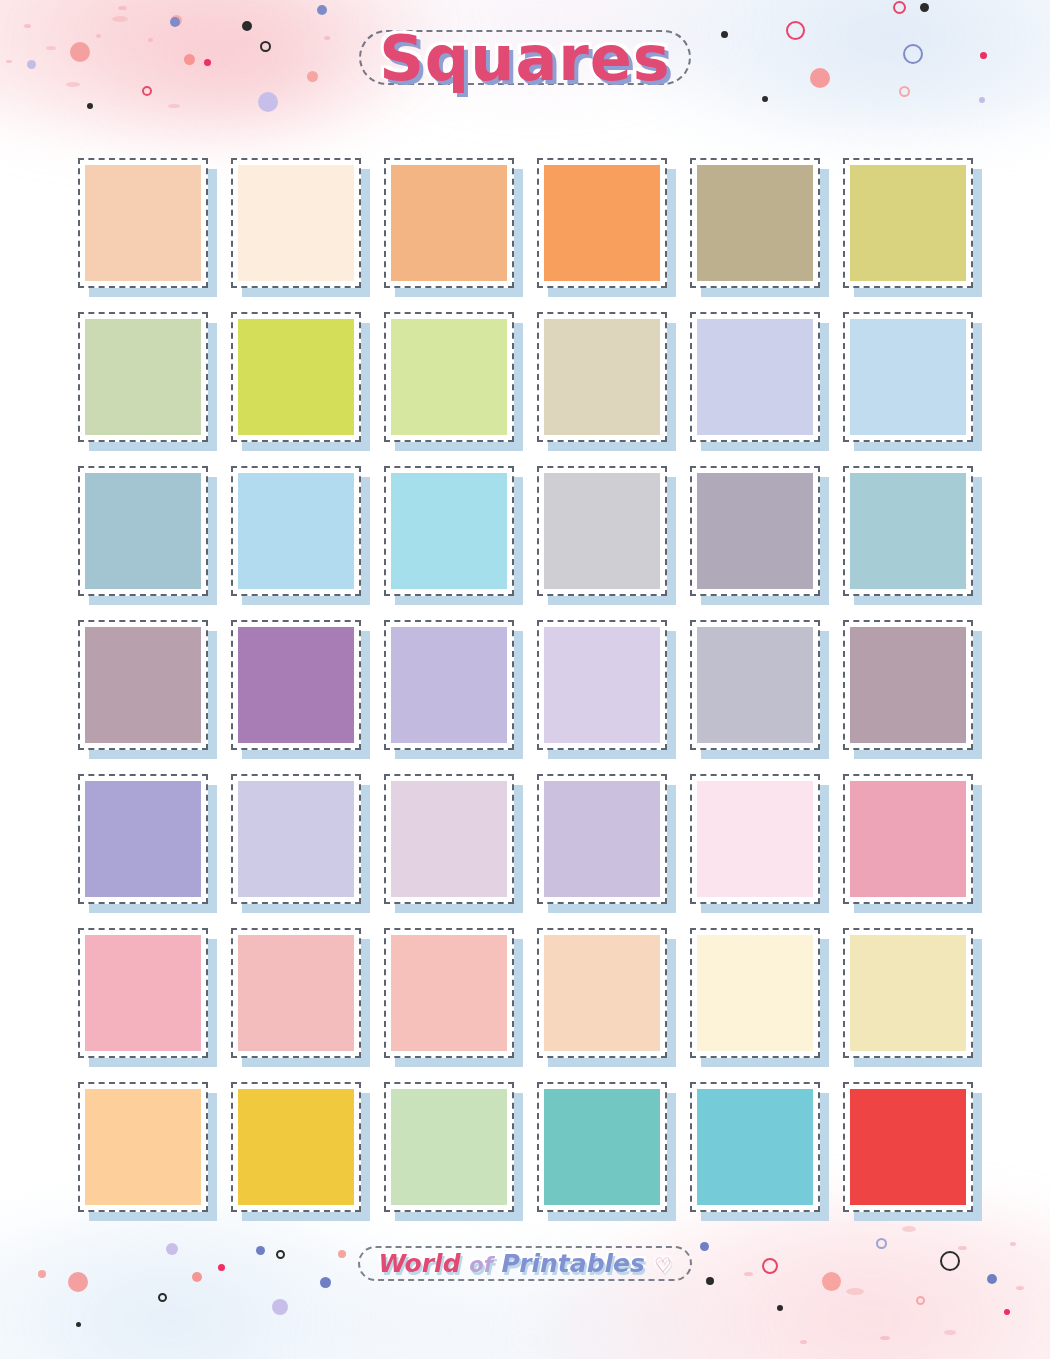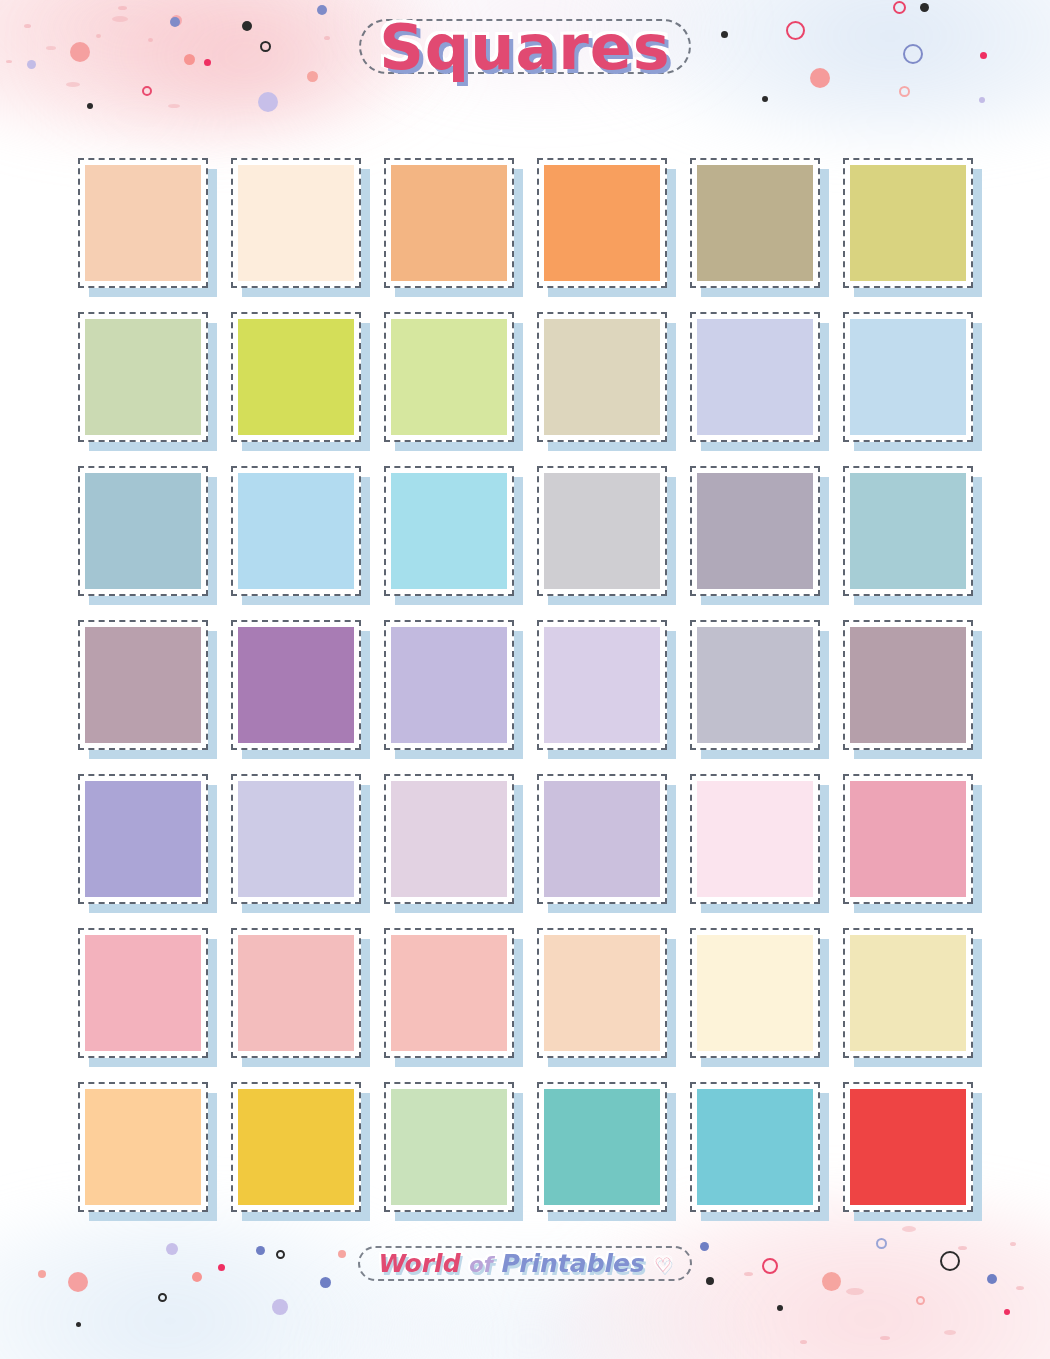--- a/index.html
+++ b/index.html
@@ -82,21 +82,21 @@
     position: absolute;
     border-radius: 50%;
     pointer-events: none;
     opacity: .55;
   }
 
   
   .title-wrap {
     position: absolute;
     left: 0; right: 0;
-    top: 11px;
+    top: 22px;
     text-align: center;
     z-index: 6;
   }
   .title-sticker {
     position: relative;
     display: inline-block;
     padding: 4px 30px 10px 30px;
   }
   .title-text {
     position: relative;

